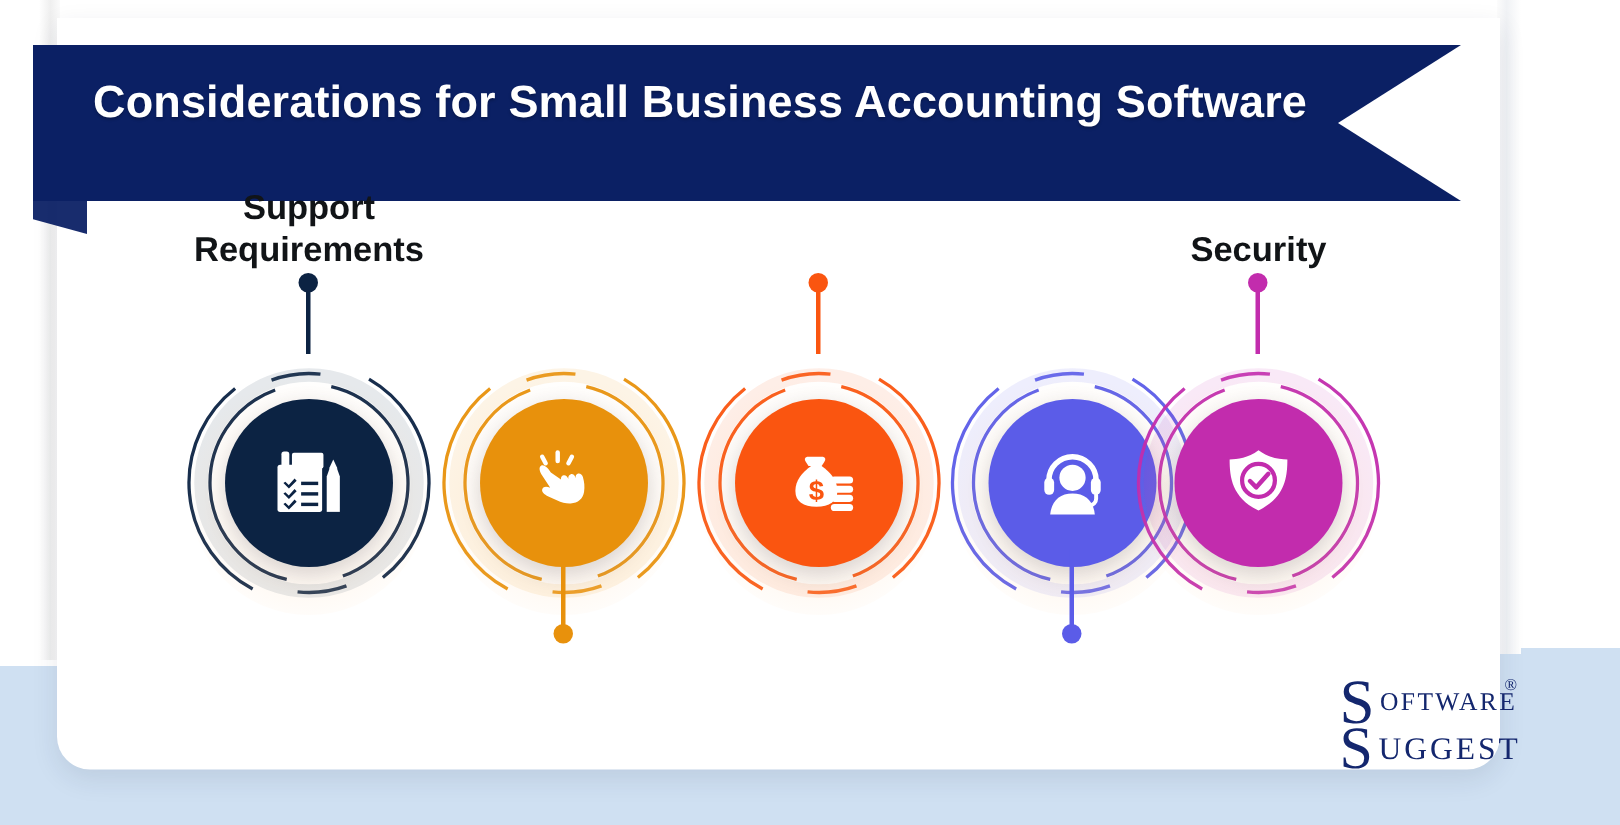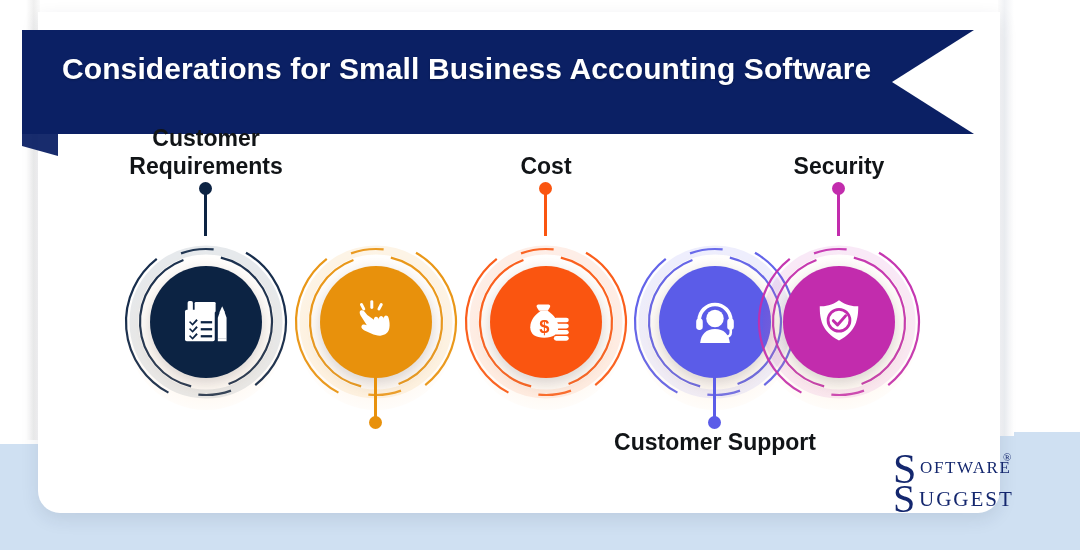--- a/index.html
+++ b/index.html
@@ -170,21 +170,21 @@
       <rect x="26" y="31" width="13" height="2.6" fill="#0c2343"></rect>
       <rect x="26" y="39" width="13" height="2.6" fill="#0c2343"></rect>
       <rect x="26" y="47" width="13" height="2.6" fill="#0c2343"></rect>
       <path d="M48 20 l5 0 2.5 7 0 24 -10 0 0-24z" fill="#fff"></path>
       <path d="M45.5 51 l10 0 0 3 -10 0z" fill="#fff"></path>
       <path d="M50.5 14 l3.2 7 -6.4 0z" fill="#fff"></path>
     </svg>
         </div>
         <div class="connector" style="background: rgb(12, 35, 67); left: 88px; top: -44px; height: 48px;"></div>
         <div class="cdot" style="background: rgb(12, 35, 67); left: 83px; top: -50px;"></div>
-        <div class="nlabel" style="left: -35px; width: 250px; top: -108px;">Customer
+        <div class="nlabel" style="left: -35px; width: 250px; top: -108px;">Support
 Requirements</div>
       </div>
       <div class="node" style="left: 286px; top: 232px;">
         <div class="rings">
           <svg viewBox="0 0 180 180">
             <circle cx="90" cy="90" r="72" fill="none" stroke="#e8910c" stroke-width="9" opacity="0.10"></circle>
             <path d="M75.15 154.31 A66 66 0 0 1 67.43 27.98" fill="none" stroke="#e8910c" stroke-width="2.2" stroke-linecap="butt" opacity="0.95"></path>
             <path d="M104.85 25.69 A66 66 0 0 1 112.57 152.02" fill="none" stroke="#e8910c" stroke-width="2.2" stroke-linecap="butt" opacity="0.95"></path>
             <path d="M52.44 160.64 A80 80 0 0 1 40.75 26.96" fill="none" stroke="#e8910c" stroke-width="2.2" stroke-linecap="butt" opacity="0.95"></path>
             <path d="M130.00 20.72 A80 80 0 0 1 139.25 153.04" fill="none" stroke="#e8910c" stroke-width="2.2" stroke-linecap="butt" opacity="0.95"></path>
@@ -243,21 +243,20 @@
       <g fill="#fff">
         <rect x="41" y="27" width="17" height="5.4" rx="2.7"></rect>
         <rect x="41" y="34" width="17" height="5.4" rx="2.7"></rect>
         <rect x="41" y="41" width="17" height="5.4" rx="2.7"></rect>
         <rect x="41" y="48" width="17" height="5.4" rx="2.7"></rect>
       </g>
     </svg>
         </div>
         <div class="connector" style="background: rgb(250, 85, 16); left: 88px; top: -44px; height: 48px;"></div>
         <div class="cdot" style="background: rgb(250, 85, 16); left: 83px; top: -50px;"></div>
-        <div class="nlabel" style="left: -35px; width: 250px; top: -80px;">Cost</div>
       </div>
       <div class="node" style="left: 625px; top: 232px;">
         <div class="rings">
           <svg viewBox="0 0 180 180">
             <circle cx="90" cy="90" r="72" fill="none" stroke="#5b5ce8" stroke-width="9" opacity="0.10"></circle>
             <path d="M75.15 154.31 A66 66 0 0 1 67.43 27.98" fill="none" stroke="#5b5ce8" stroke-width="2.2" stroke-linecap="butt" opacity="0.95"></path>
             <path d="M104.85 25.69 A66 66 0 0 1 112.57 152.02" fill="none" stroke="#5b5ce8" stroke-width="2.2" stroke-linecap="butt" opacity="0.95"></path>
             <path d="M52.44 160.64 A80 80 0 0 1 40.75 26.96" fill="none" stroke="#5b5ce8" stroke-width="2.2" stroke-linecap="butt" opacity="0.95"></path>
             <path d="M130.00 20.72 A80 80 0 0 1 139.25 153.04" fill="none" stroke="#5b5ce8" stroke-width="2.2" stroke-linecap="butt" opacity="0.95"></path>
             <path d="M65.03 21.40 A73 73 0 0 1 97.63 17.40" fill="none" stroke="#5b5ce8" stroke-width="2.2" stroke-linecap="butt" opacity="0.9"></path>
@@ -271,21 +270,20 @@
       <rect x="10.5" y="28" width="7.5" height="13" rx="3.6" fill="#fff"></rect>
       <rect x="46" y="28" width="7.5" height="13" rx="3.6" fill="#fff"></rect>
       <path d="M50 41 v3 a5 5 0 0 1 -5 5 h-6" fill="none" stroke="#fff" stroke-width="3" stroke-linecap="round"></path>
       <ellipse cx="36" cy="49" rx="4.2" ry="3" fill="#fff"></ellipse>
       <circle cx="32" cy="28" r="10" fill="#fff"></circle>
       <path d="M32 40 c-10 0 -16 6 -17 16 h34 c-1 -10 -7 -16 -17 -16z" fill="#fff"></path>
     </svg>
         </div>
         <div class="connector" style="background: rgb(91, 92, 232); left: 88px; top: 134px; height: 56px;"></div>
         <div class="cdot" style="background: rgb(91, 92, 232); left: 83px; top: 184px;"></div>
-        <div class="nlabel" style="left: -35px; width: 250px; top: 196px;">Customer Support</div>
       </div>
       <div class="node" style="left: 749px; top: 232px;">
         <div class="rings">
           <svg viewBox="0 0 180 180">
             <circle cx="90" cy="90" r="72" fill="none" stroke="#c22cad" stroke-width="9" opacity="0.10"></circle>
             <path d="M75.15 154.31 A66 66 0 0 1 67.43 27.98" fill="none" stroke="#c22cad" stroke-width="2.2" stroke-linecap="butt" opacity="0.95"></path>
             <path d="M104.85 25.69 A66 66 0 0 1 112.57 152.02" fill="none" stroke="#c22cad" stroke-width="2.2" stroke-linecap="butt" opacity="0.95"></path>
             <path d="M52.44 160.64 A80 80 0 0 1 40.75 26.96" fill="none" stroke="#c22cad" stroke-width="2.2" stroke-linecap="butt" opacity="0.95"></path>
             <path d="M130.00 20.72 A80 80 0 0 1 139.25 153.04" fill="none" stroke="#c22cad" stroke-width="2.2" stroke-linecap="butt" opacity="0.95"></path>
             <path d="M65.03 21.40 A73 73 0 0 1 97.63 17.40" fill="none" stroke="#c22cad" stroke-width="2.2" stroke-linecap="butt" opacity="0.9"></path>

